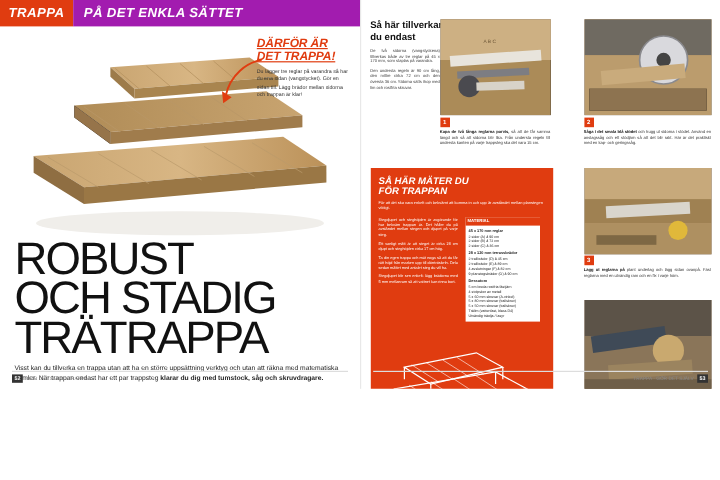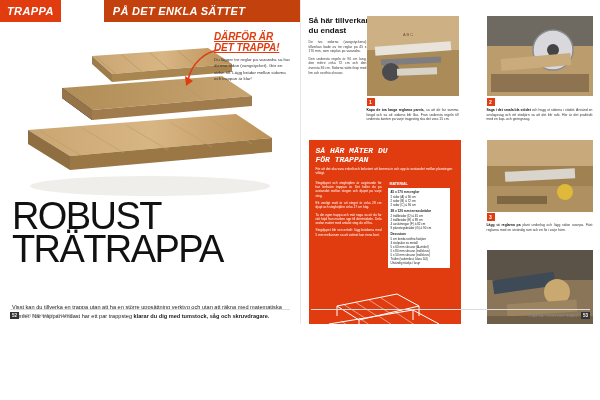--- a/index.html
+++ b/index.html
@@ -6,22 +6,22 @@
   body{width:600px;height:400px;overflow:hidden;font-family:"Liberation Sans",sans-serif;}
   .spread{position:relative;width:600px;height:400px;background:#ffffff;display:flex;}
   .page{position:relative;height:324px;background:#fff;overflow:hidden;}
   .page-left{width:300px;}
   .page-right{width:300px;border-left:1px solid #e8e8e8;}
 
   
   .runhead{position:absolute;top:0;left:0;height:22px;width:300px;display:flex;align-items:stretch;}
   .runhead .kicker{background:#e03c10;color:#fff;font-weight:bold;font-style:italic;
     font-size:11px;letter-spacing:.4px;display:flex;align-items:center;padding:0 7px;}
-  .runhead .subject{background:#c2410c;color:#fff;font-weight:bold;font-style:italic;
-    font-size:11px;letter-spacing:.3px;display:flex;align-items:center;padding:0 9px;flex:1;margin-left:43px;}
+  .runhead .subject{background:#a21caf;color:#fff;font-weight:bold;font-style:italic;
+    font-size:11px;letter-spacing:.3px;display:flex;align-items:center;padding:0 9px;flex:1;}
 
   
   .hero{position:absolute;top:26px;left:0;width:300px;height:185px;overflow:hidden;}
 
   
   .callout{position:absolute;top:32px;left:214px;width:80px;}
   .callout-title{color:#e03c10;font-weight:bold;font-style:italic;font-size:10px;
     line-height:10.5px;letter-spacing:-.1px;text-decoration:underline;}
   .callout-body{margin-top:4px;font-size:4.4px;line-height:6.4px;color:#333;}
   .arrow{position:absolute;top:46px;left:182px;width:40px;height:44px;}
@@ -59,21 +59,21 @@
 
   .photo{position:absolute;overflow:hidden;background:#8a7a68;}
   .stepnum{position:absolute;width:8px;height:8px;background:#e03c10;color:#fff;
     font-weight:bold;font-size:5px;display:flex;align-items:center;justify-content:center;z-index:4;}
   .cap{position:absolute;font-size:3.4px;line-height:4.5px;color:#333;text-align:justify;}
   .cap b{font-weight:bold;color:#111;}
 
   
   .mbox{position:absolute;left:8px;top:140px;width:152px;height:230px;background:#e03c10;color:#fff;}
   .mbox-title{margin:6px 7px 0 7px;font-weight:bold;font-style:italic;font-size:8px;
-    line-height:9px;font-family:Liberation Mono, monospace;}
+    line-height:9px;font-family:Liberation Sans, sans-serif;}
   .mbox-lead{margin:3px 7px 0 7px;font-size:3.3px;line-height:4.4px;}
   .mbox-cols{display:flex;margin:5px 7px 0 7px;gap:6px;}
   .mbox-text{width:66px;font-size:3.2px;line-height:4.3px;text-align:justify;}
   .mbox-text p{margin:0 0 3px 0;}
   .matbox{width:62px;background:#fff;color:#222;padding:3px;box-sizing:border-box;}
   .mat-h{background:#e03c10;color:#fff;font-weight:bold;font-size:3.6px;padding:1.5px 2px;margin:-3px -3px 2px -3px;}
   .mat-sub{font-weight:bold;font-size:3.2px;margin:2px 0 1px;}
   .mat-li{font-size:3px;line-height:4px;}
   .diagram{position:absolute;left:14px;bottom:8px;width:140px;height:86px;}
   .badge{position:absolute;right:6px;bottom:8px;width:30px;height:30px;border-radius:50%;
@@ -157,20 +157,21 @@
     <div class="callout">
       <div class="callout-title">
         <span>DÄRFÖR ÄR</span><br>
         <span>DET TRAPPA!</span>
       </div>
       <div class="callout-body">Du lägger tre reglar på varandra så har du ena sidan (vangstycket). Gör en sidan till. Lägg brädor mellan sidorna och trappan är klar!</div>
     </div>
 
     <div class="headline">
       <span>ROBUST</span>
+      <span>OCH STADIG</span>
       <span>TRÄTRAPPA</span>
     </div>
 
     <div class="standfirst">
       <span>Visst kan du tillverka en trappa utan att ha en större uppsättning verktyg och utan att räkna med matematiska formler. När trappan endast har ett par trappsteg </span><b>klarar du dig med tumstock, såg och skruvdragare.</b>
     </div>
 
     <div class="cols">
       <div class="col">
         <p><span class="dropcap">D</span><span>etta är nog den enklaste trätrappa du kan bygga – men efter att ha lagt tre reglar på varandra för att bygga trappans sidor, behöver du bara lägga brädor mellan stegen, vilket är trä vad som "tillfälligt" låter.</span></p>

